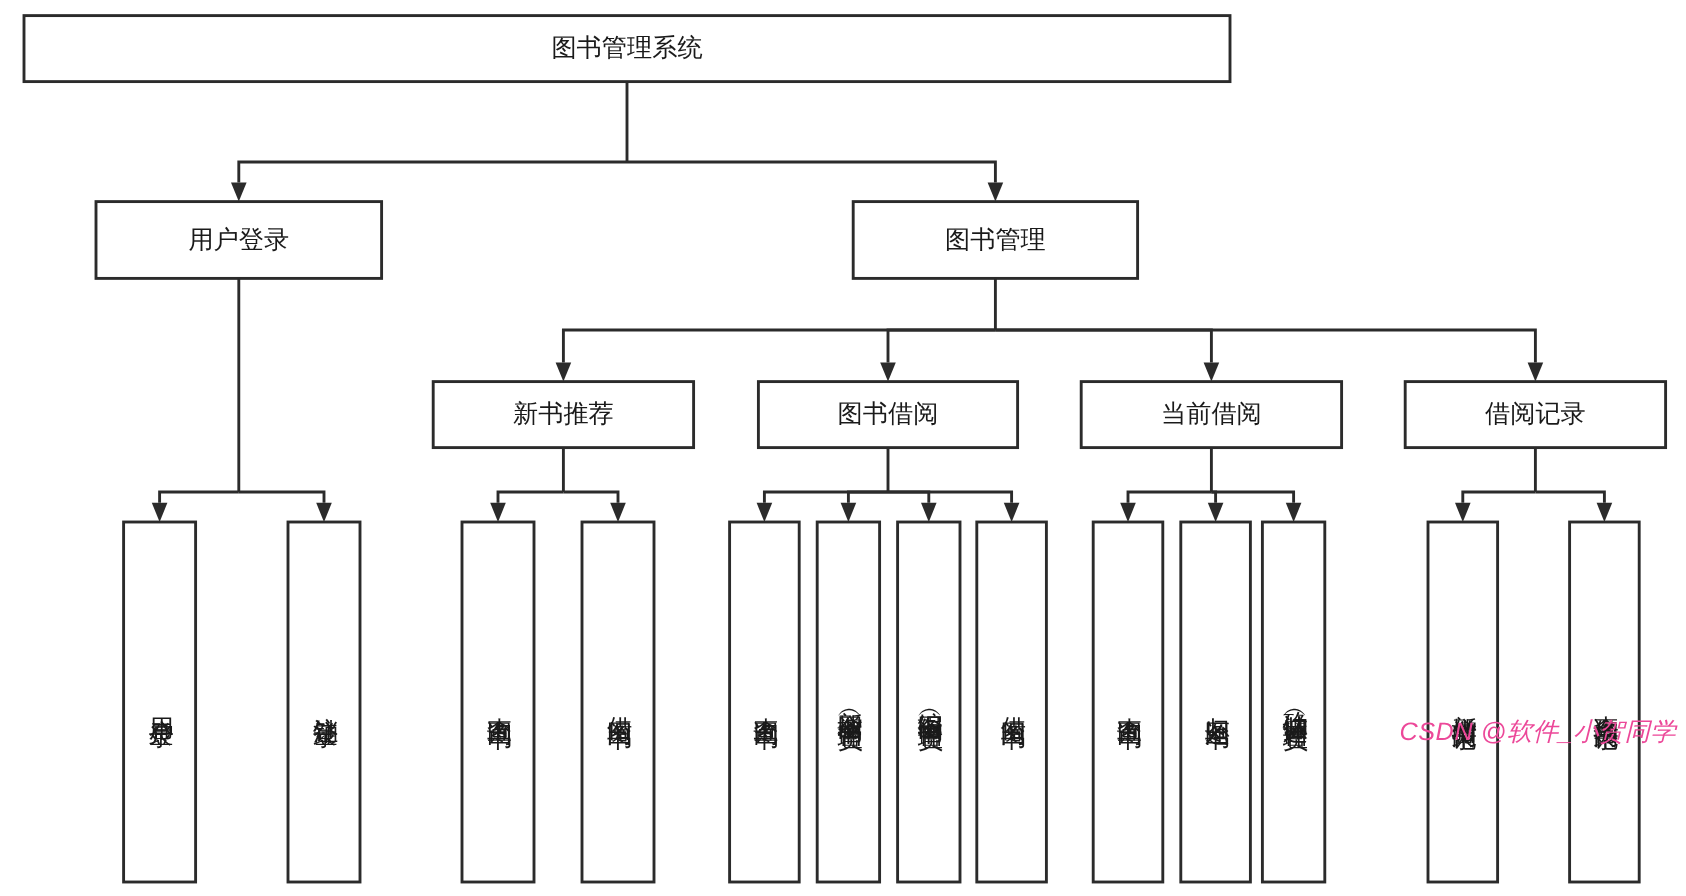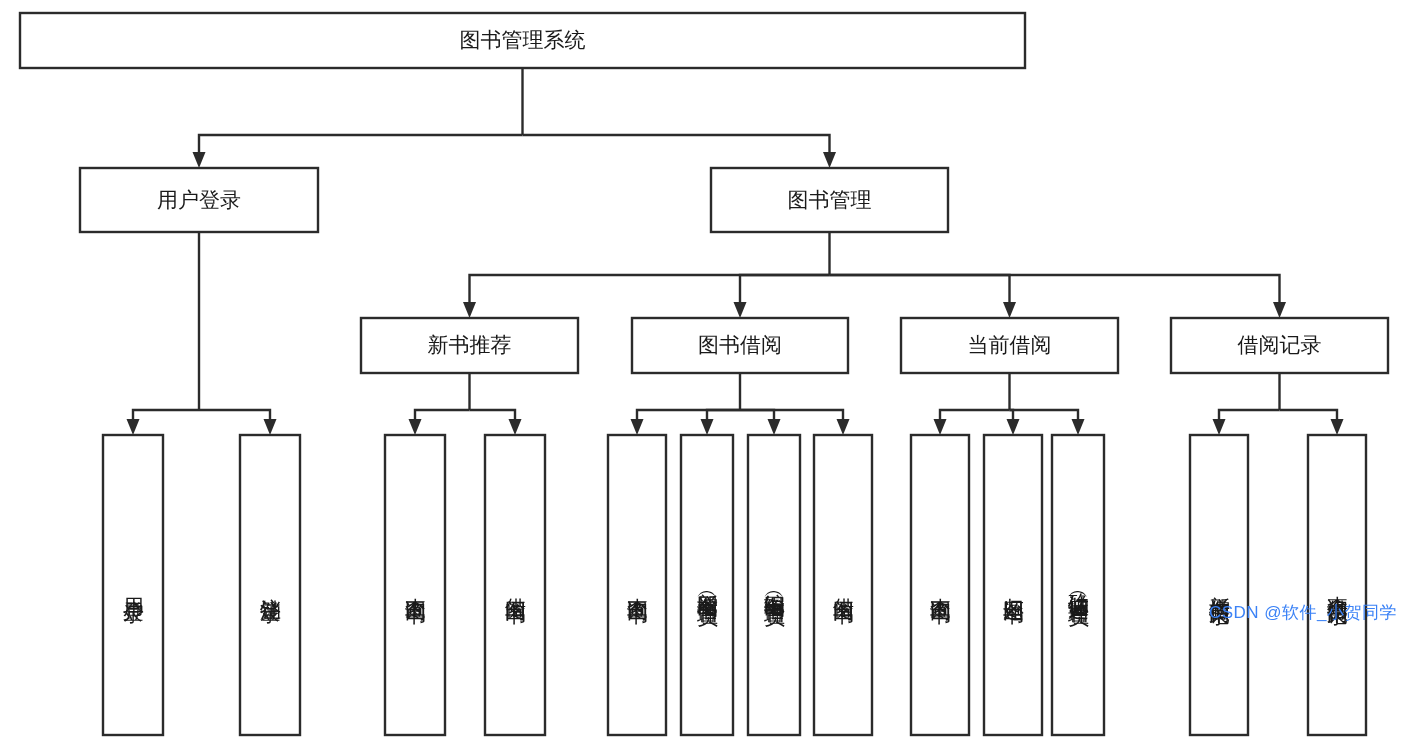--- a/index.html
+++ b/index.html
@@ -64,24 +64,25 @@
     letter-spacing: 2px;
     color: #1a1a1a;
     white-space: nowrap;
     text-align: center;
   }
   .watermark {
     position: absolute;
     right: 8px;
     bottom: 4px;
     font-family: "Liberation Sans", "DejaVu Sans", sans-serif;
-    font-size: 17px;
-    color: #3b82f6;
+    font-size: 21px;
+    color: #ec4899;
     letter-spacing: 0.5px;
     white-space: nowrap;
+    font-style: italic;
   }
 </style>
 </head>
 <body>
 
 <div id="diagram-root">
 
   <svg class="tree-canvas" viewBox="0 0 1405 747">
     <g id="edges-layer">
         <polyline points="522.5,68 522.5,135" class="edge-line"></polyline>

